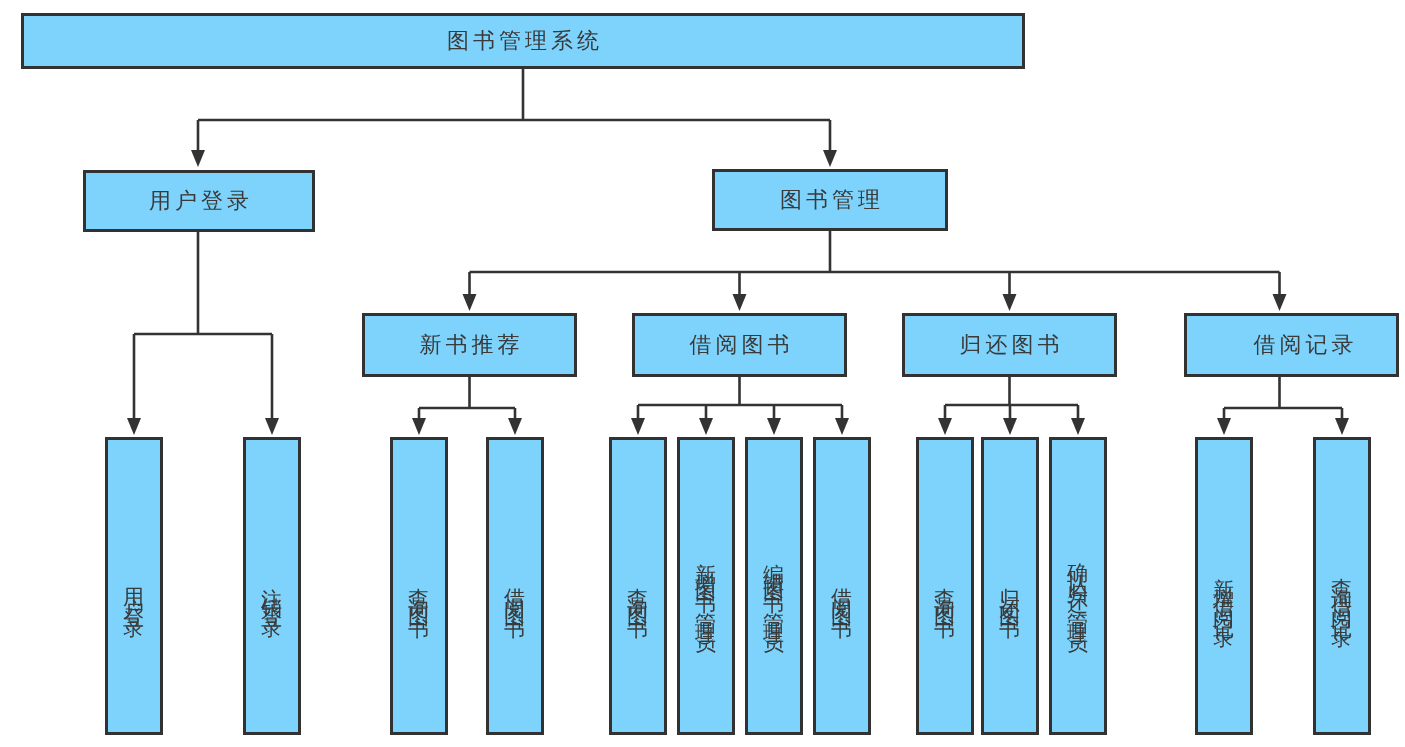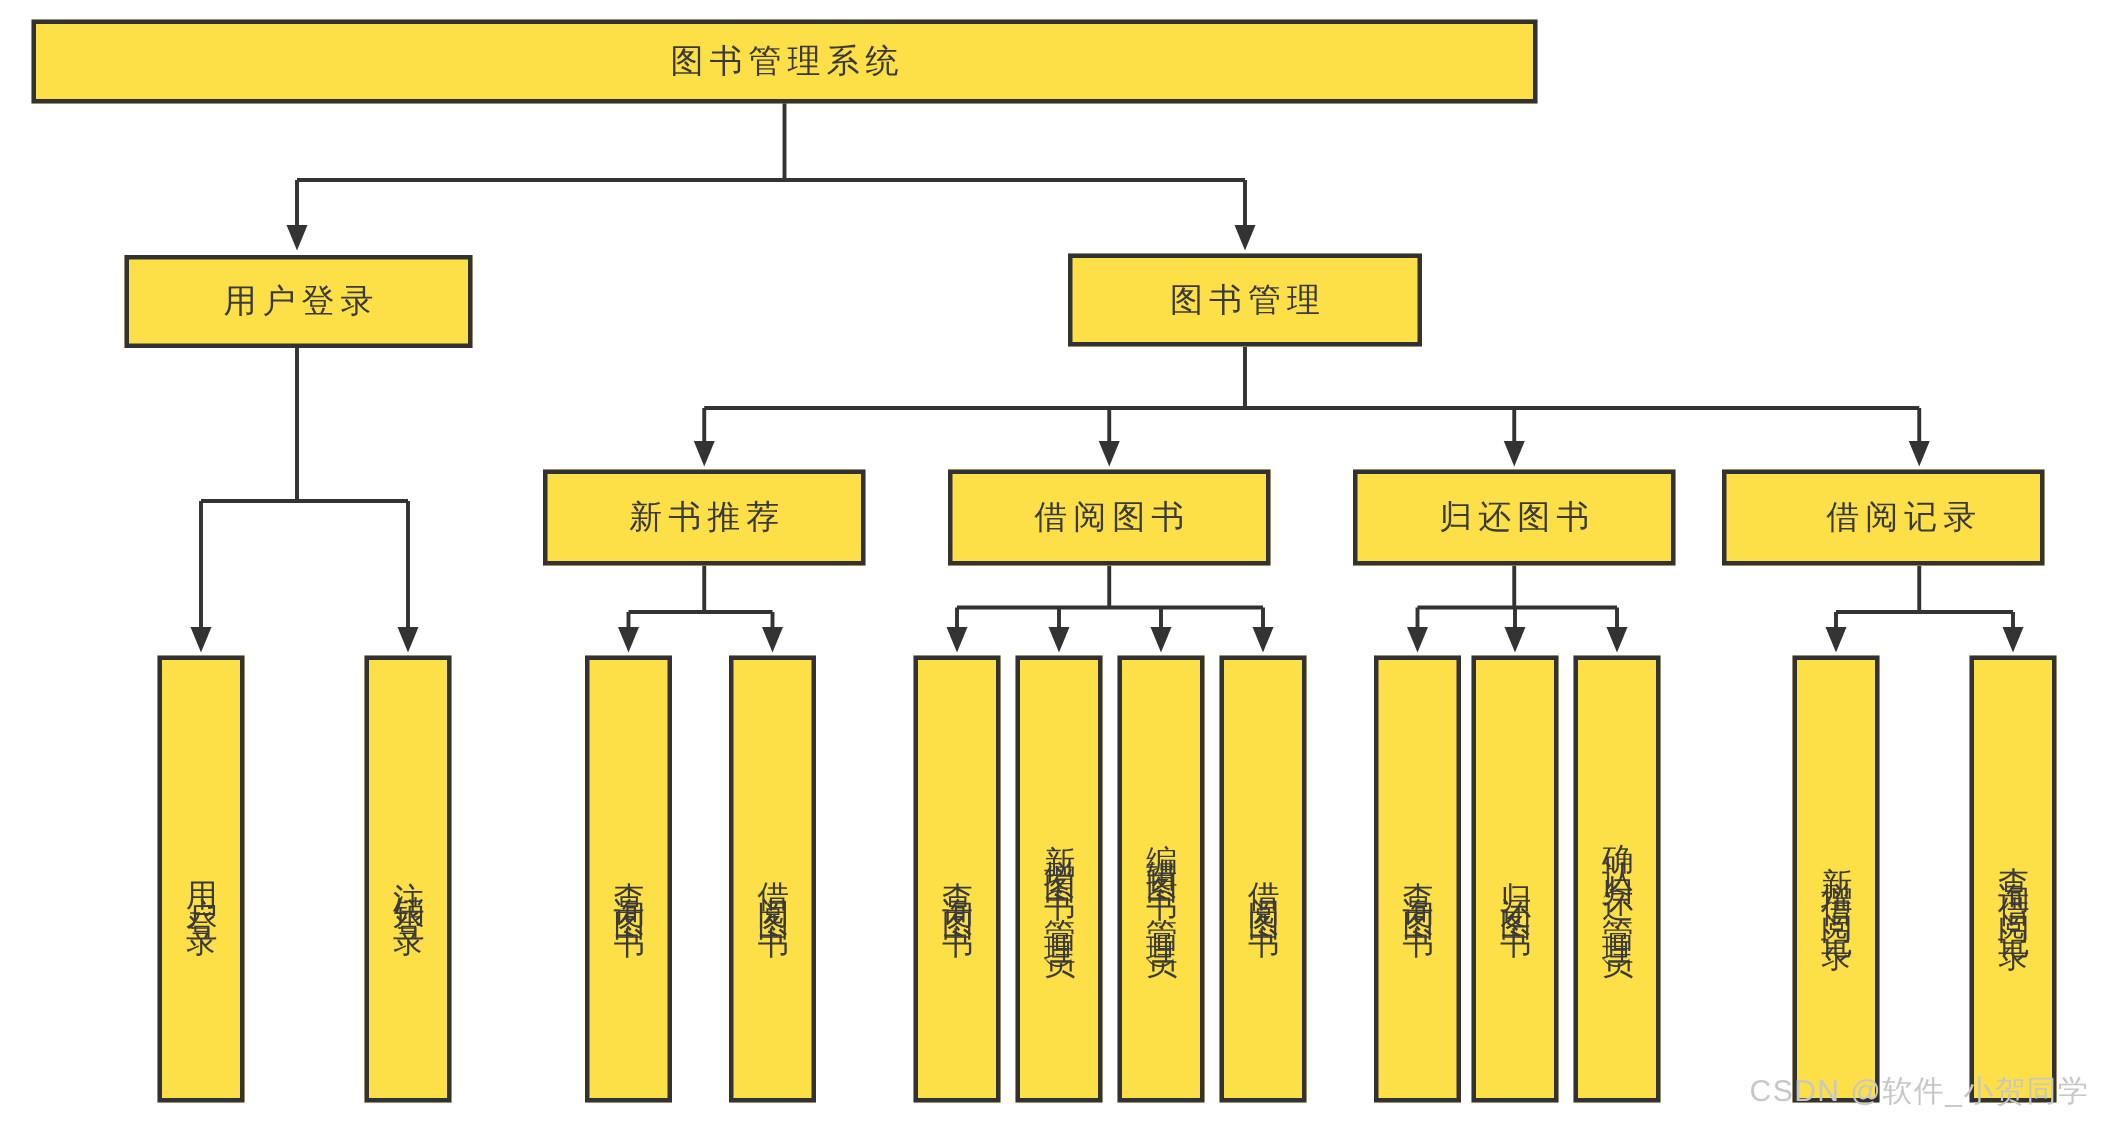--- a/index.html
+++ b/index.html
@@ -23,42 +23,42 @@
     position: absolute;
     left: 0;
     top: 0;
     width: 1405px;
     height: 747px;
     z-index: 1;
   }
   .box {
     position: absolute;
     box-sizing: border-box;
-    background: #fde047;
+    background: #7dd3fc;
     border: 3px solid #323232;
     display: flex;
     align-items: center;
     justify-content: center;
     z-index: 2;
   }
   .h-label {
     font-size: 22px;
     letter-spacing: 4px;
     color: #3a3a3a;
     white-space: nowrap;
     text-indent: 4px; 
   }
   .root  { left: 21px;  top: 13px;  width: 1004px; height: 56px; }
   .lvl2a { left: 83px;  top: 170px; width: 232px;  height: 62px; }
   .lvl2b { left: 712px; top: 169px; width: 236px;  height: 62px; text-align: center; }
   .mod   { top: 313px;  width: 215px; height: 64px; }
   .mod1  { left: 362px; }
   .mod2  { left: 632px; }
   .mod3  { left: 902px; }
-  .mod4  { left: 1148px; padding-left: 24px; }
+  .mod4  { left: 1184px; padding-left: 24px; }
   .leaf {
     top: 437px;
     width: 58px;
     height: 298px;
   }
   .v-label {
     writing-mode: vertical-rl;
     text-orientation: mixed;
     font-size: 21px;
     letter-spacing: 10px;
@@ -179,15 +179,14 @@
     <span class="v-label">确认归还（管理员）</span>
   </div>
 
   <div class="box leaf" style="left:1195px">
     <span class="v-label">新增借阅记录</span>
   </div>
   <div class="box leaf" style="left:1313px">
     <span class="v-label">查询借阅记录</span>
   </div>
 
-  <div class="watermark">CSDN @软件_小贺同学</div>
 
 </div>
 
 </body></html>

